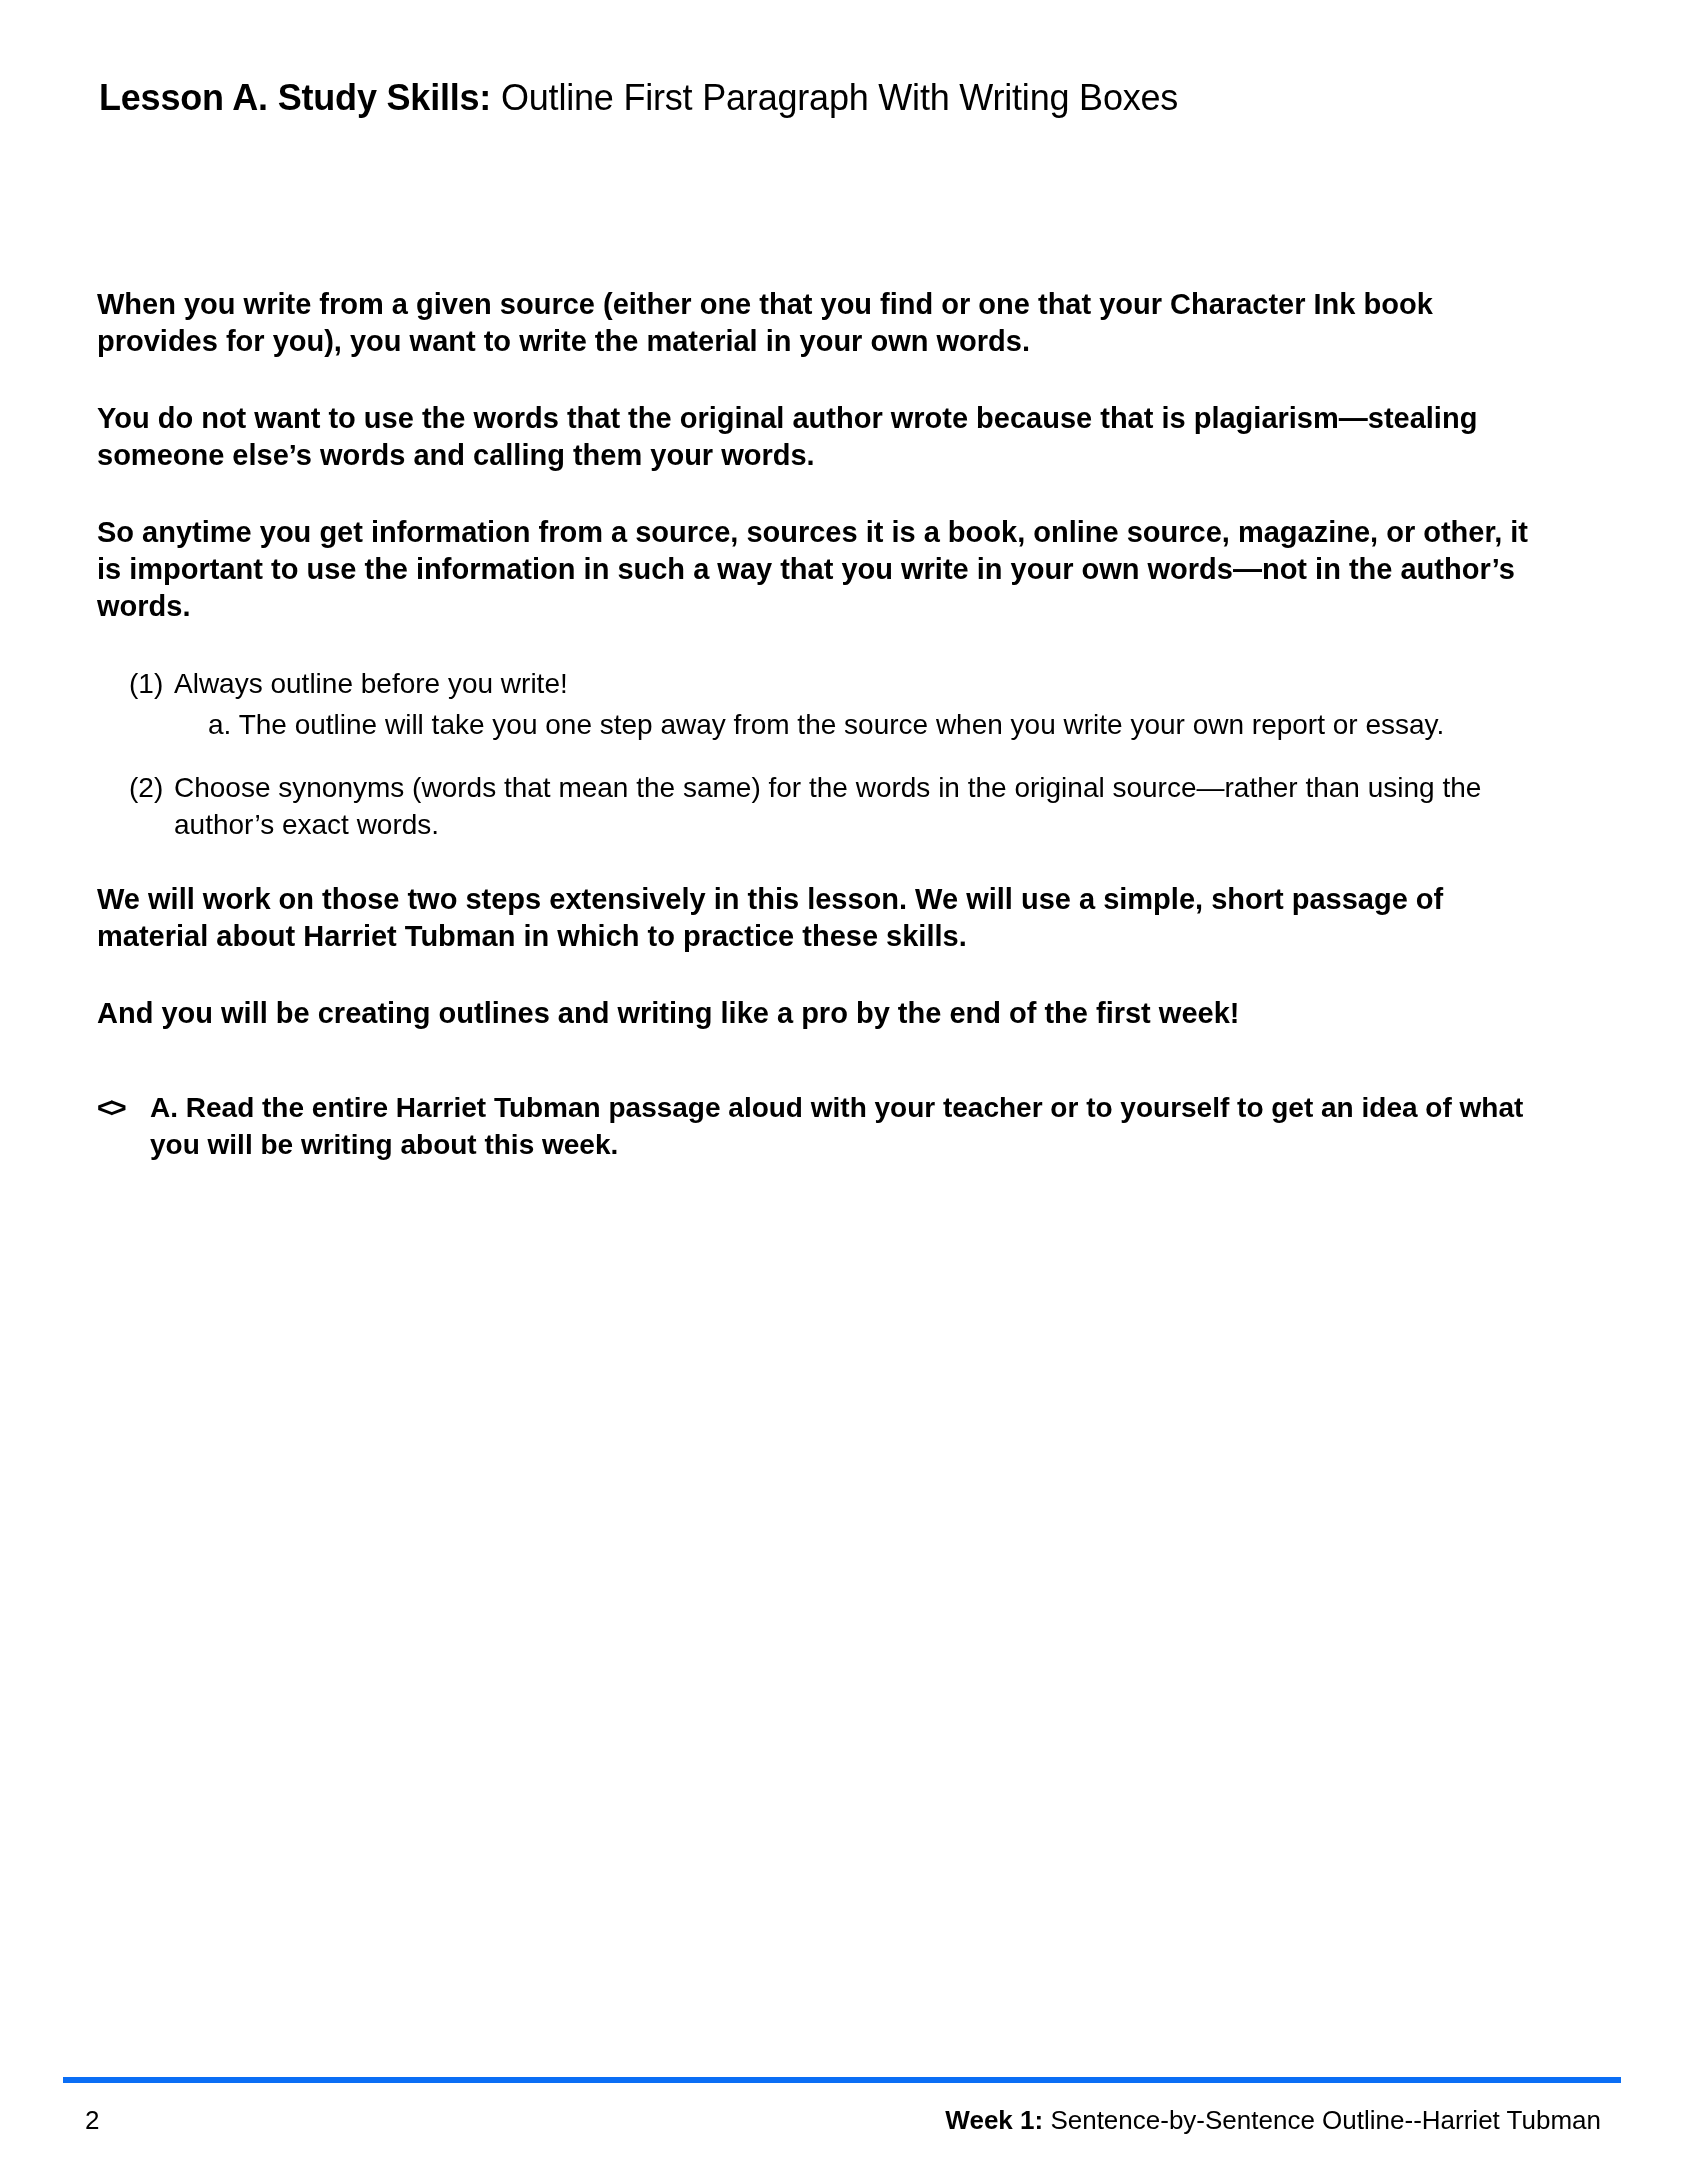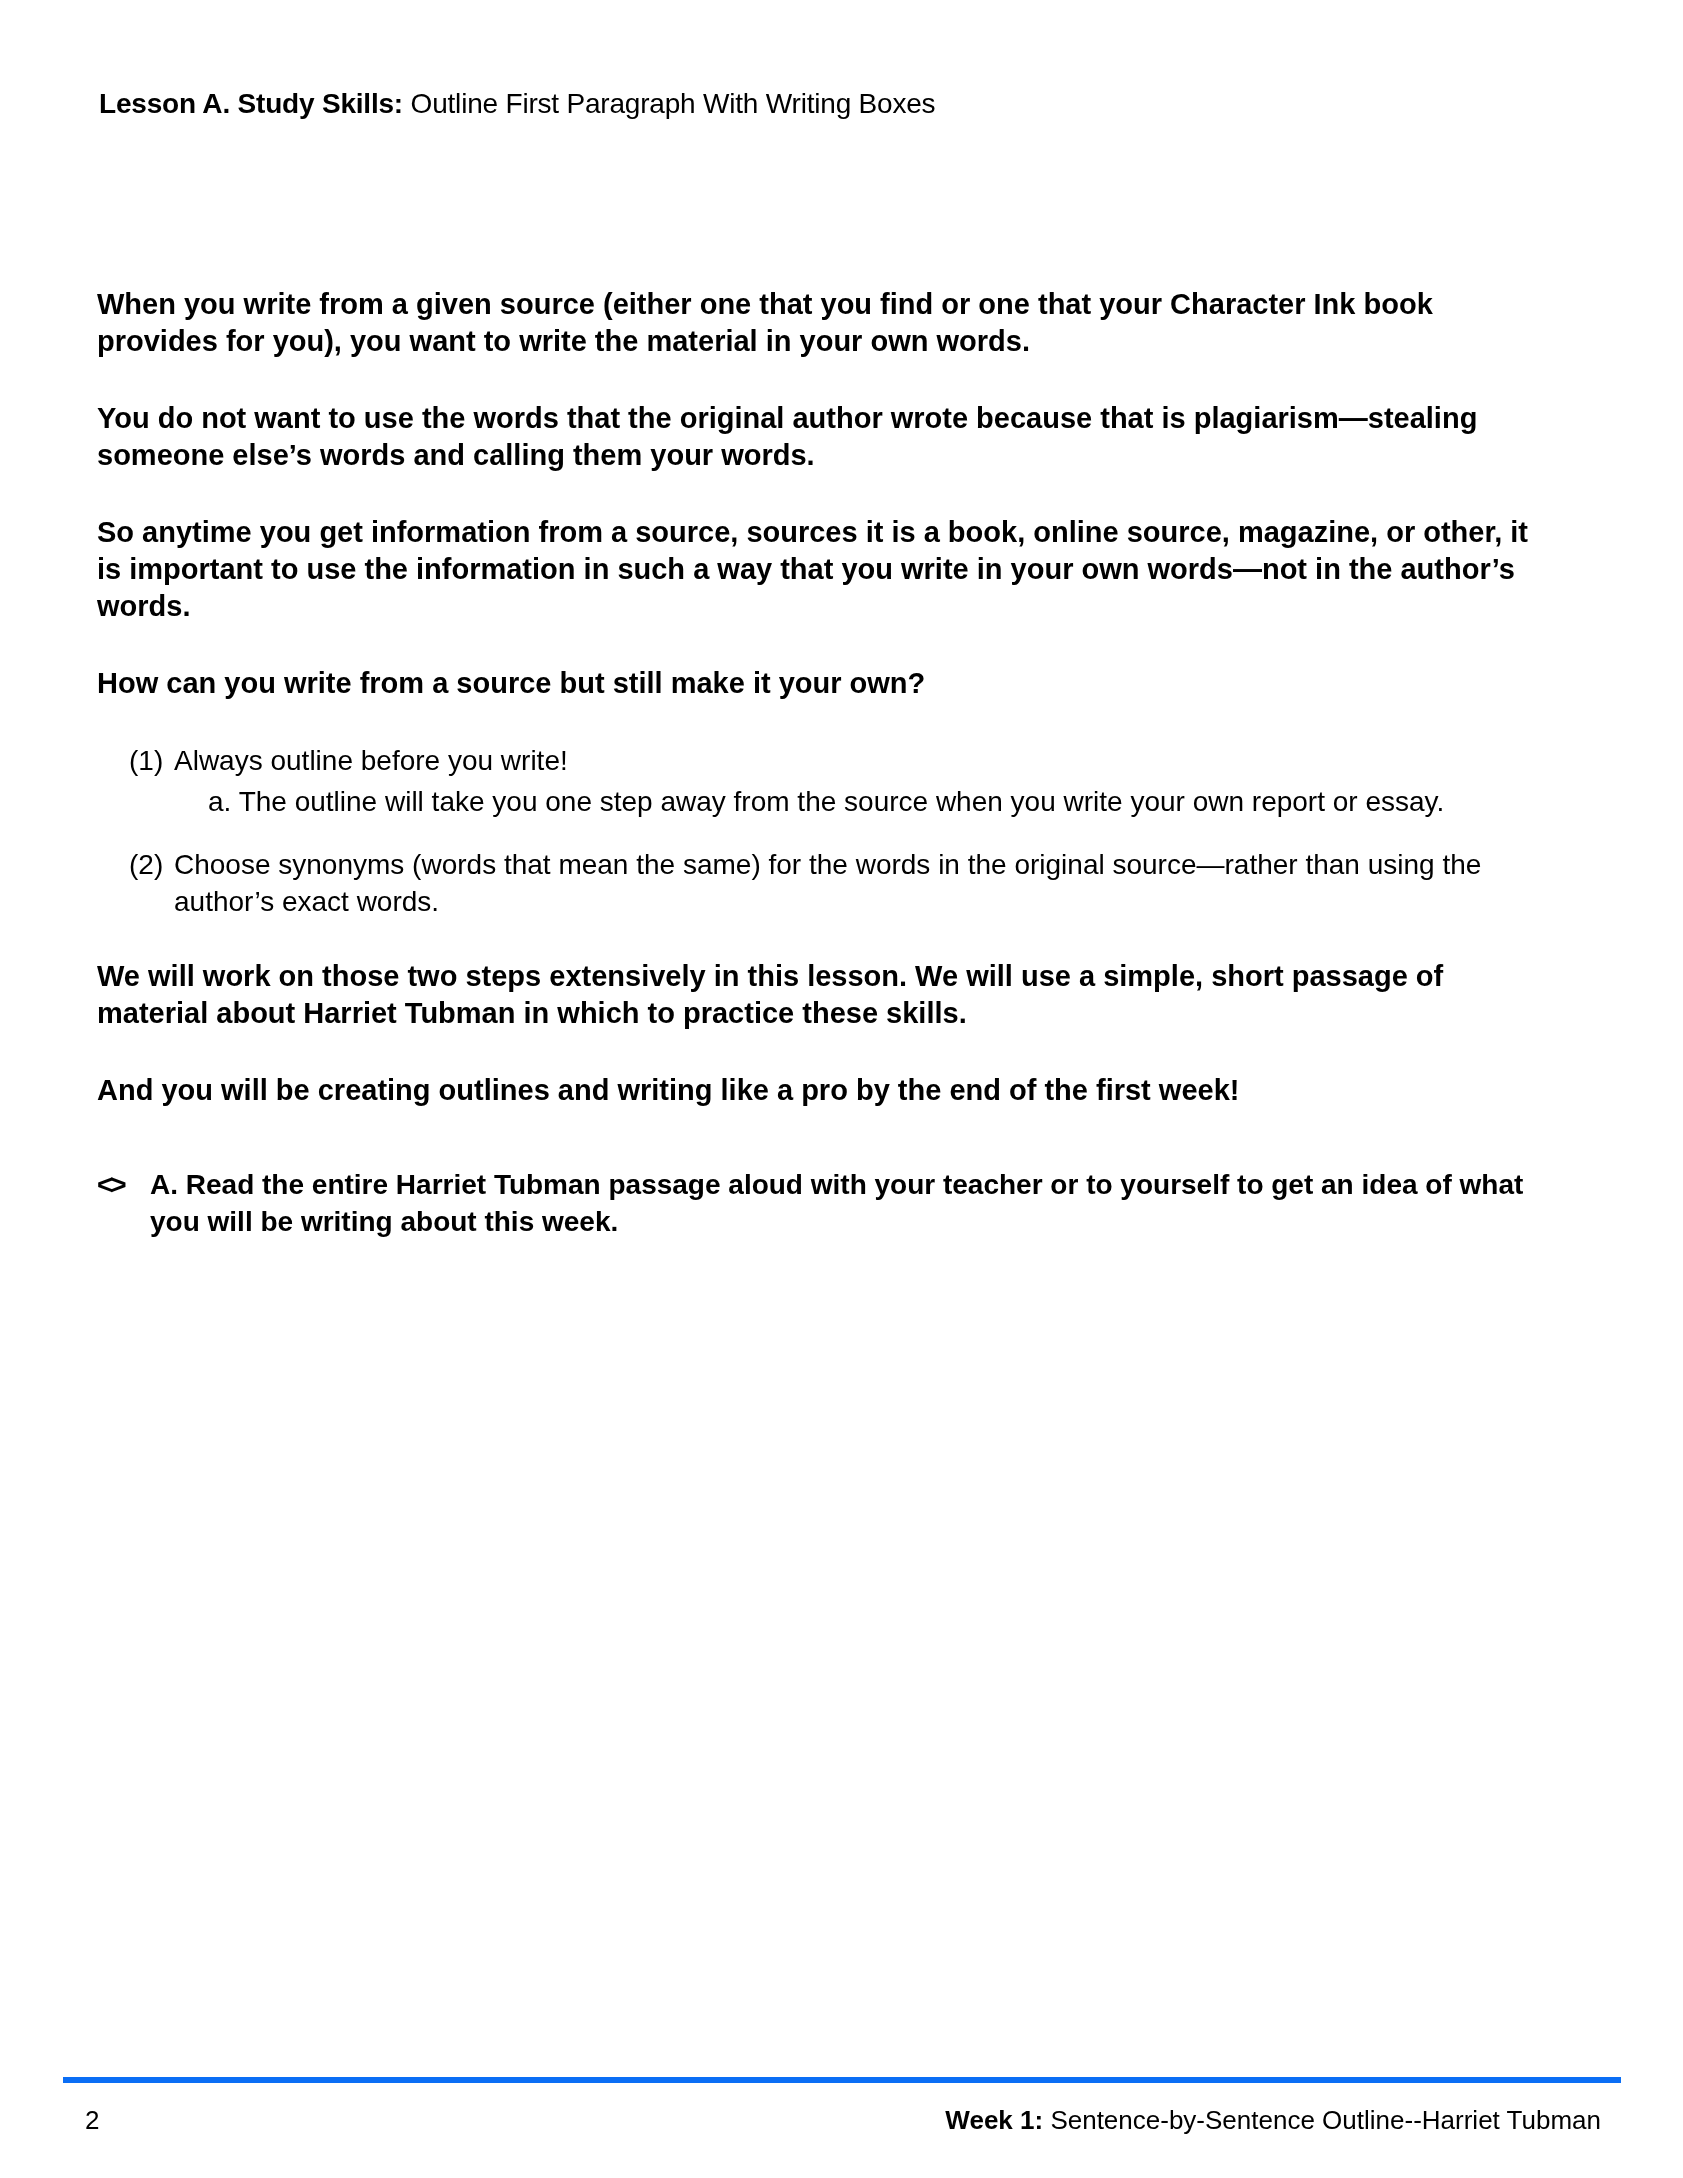--- a/index.html
+++ b/index.html
@@ -28,28 +28,27 @@
   }
 
   
   .title-block {
     position: absolute;
     left: 99px;
     top: 71px;
     width: 1426px;
   }
   .title-line {
-    font-size: 28px;
+    font-size: 36px;
     line-height: 53px;
     letter-spacing: -0.2px;
     font-weight: 400;
     white-space: normal;
     text-indent: -234px;
     padding-left: 234px;
-    margin-top: 6px;
   }
   .title-strong {
     font-weight: 700;
   }
 
   
   .body-area {
     position: absolute;
     left: 97px;
     top: 279px;
@@ -146,21 +145,20 @@
   </div>
 
   <div class="body-area">
 
     <p class="para">When you write from a given source (either one that you find or one that your Character Ink book provides for you), you want to write the material in your own words.</p>
 
     <p class="para">You do not want to use the words that the original author wrote because that is plagiarism—stealing someone else’s words and calling them your words.</p>
 
     <p class="para">So anytime you get information from a source, sources it is a book, online source, magazine, or other, it is important to use the information in such a way that you write in your own words—not in the author’s words.</p>
 
-    <p class="para">How can you write from a source but still make it your own?</p>
 
 
     <div class="numlist">
 
       <div class="num-item">
         <span class="marker">(1)</span>
         <span class="txt"><b>Always outline before you write!</b></span>
       </div>
 
       <div class="sub-item">a. The outline will take you one step away from the source when you write your own report or essay.</div>

